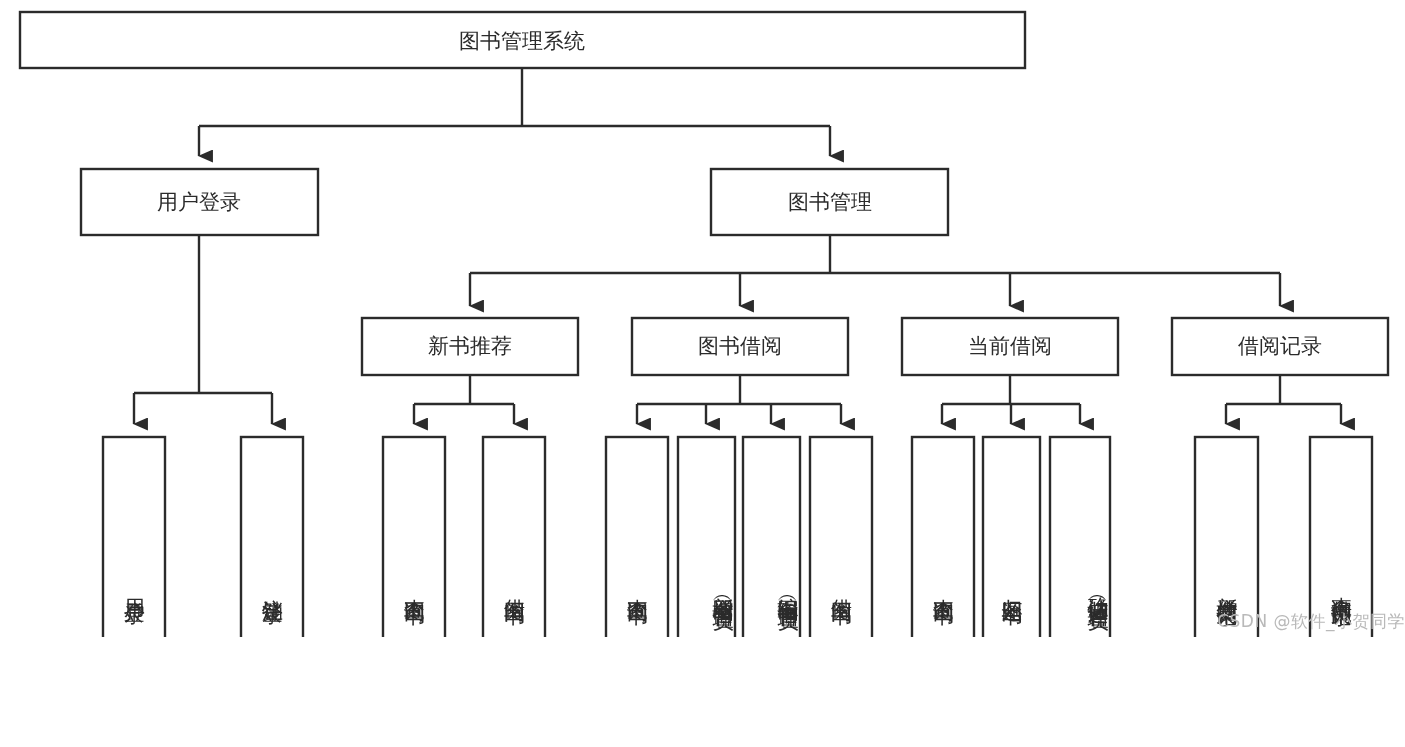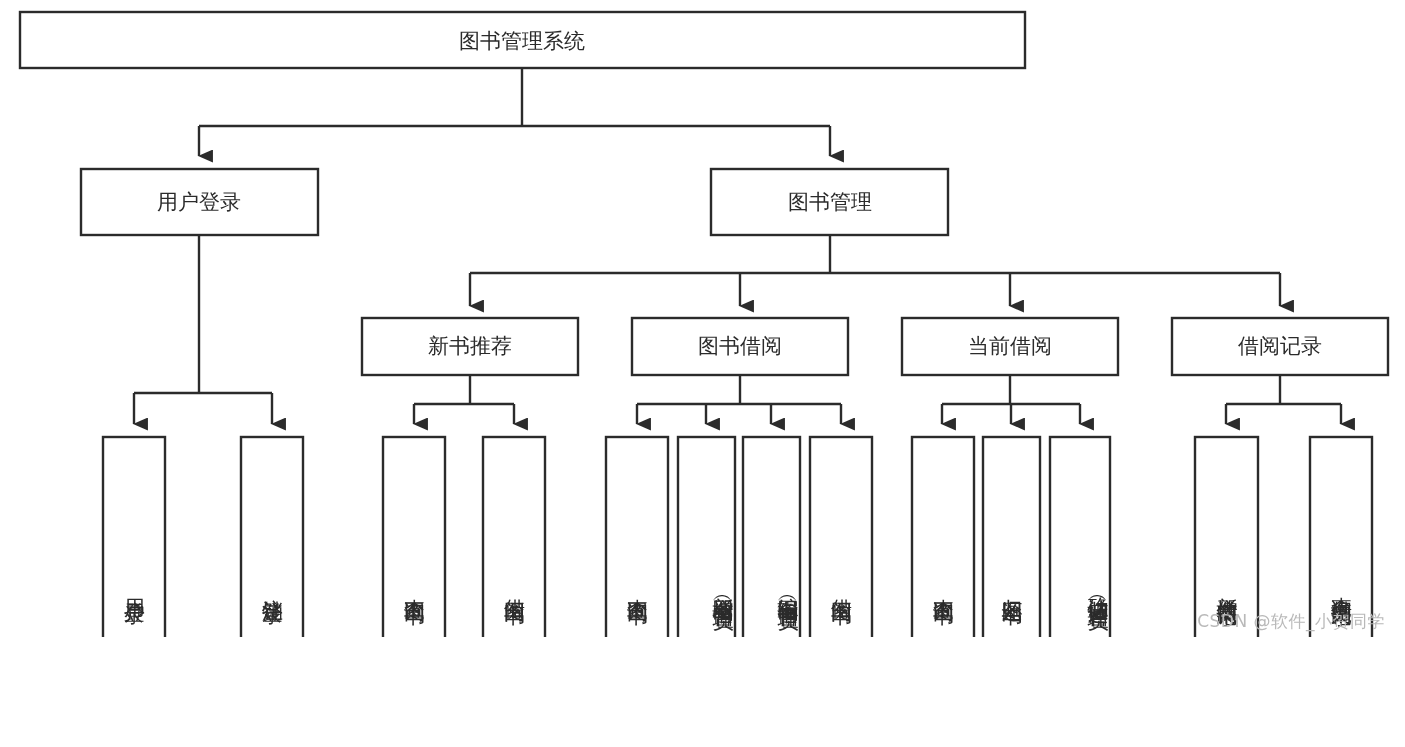--- a/index.html
+++ b/index.html
@@ -56,21 +56,21 @@
     letter-spacing: 2px;
     display: flex;
     align-items: center;
     justify-content: center;
     text-align: center;
     white-space: nowrap;
     pointer-events: none;
   }
   .watermark {
     position: absolute;
-    right: 20px;
+    right: 0;
     bottom: 4px;
     font-family: "DejaVu Sans", "Liberation Sans", sans-serif;
     font-size: 17px;
     color: #b9b9b9;
     letter-spacing: 0.5px;
     white-space: nowrap;
   }
 </style>
 </head>
 <body>

